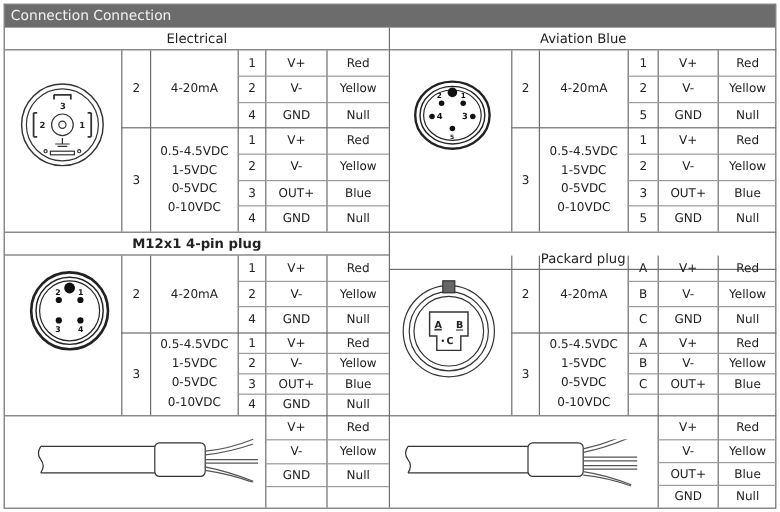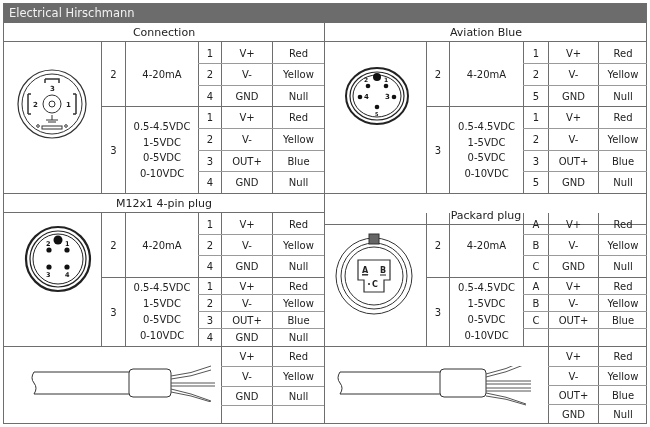--- a/index.html
+++ b/index.html
@@ -16,28 +16,28 @@
   .vl { position:absolute; width:1px; background:#6e6e6e; }
   .hl { position:absolute; height:1px; background:#6e6e6e; }
   .hl.light { background:#9a9a9a; }
   .range { flex-direction:column; line-height:15.5px; }
   .icon { position:absolute; }
 </style>
 </head>
 <body>
 
 <div class="frame">
-  <div class="titlebar">Electrical Hirschmann</div>
+  <div class="titlebar">Connection Connection</div>
 
   <div class="vl" style="left:320px; top:19px; height:400px;"></div>
 
-  <div class="hdr" style="top:19px; left:0; width:320px; border-top:0;">Connection</div>
+  <div class="hdr" style="top:19px; left:0; width:320px; border-top:0;">Electrical</div>
   <div class="hdr" style="top:19px; left:321px; width:322px;">Aviation Blue</div>
   <div class="hl" style="left:0; top:189px; width:643px;"></div>
-  <div class="hdr" style="top:190px; left:0; width:320px;">M12x1 4-pin plug</div>
+  <div class="hdr" style="top:190px; left:0; width:320px;font-weight:bold;">M12x1 4-pin plug</div>
   <div class="hdr" style="top:190px; left:321px; width:322px;margin-top:12px;">Packard plug</div>
   <div class="hl" style="left:0; top:342px; width:643px;"></div>
 
   <div class="vl" style="left:97px; top:38px; height:151px;"></div>
   <div class="vl" style="left:121px; top:38px; height:151px;"></div>
   <div class="vl" style="left:194px; top:38px; height:151px;"></div>
   <div class="vl" style="left:217px; top:38px; height:151px;"></div>
   <div class="vl" style="left:268px; top:38px; height:151px;"></div>
   <div class="hl" style="left:97px; top:102px; width:223px;"></div>
   <div class="hl light" style="left:194px; top:59px; width:126px;"></div>

